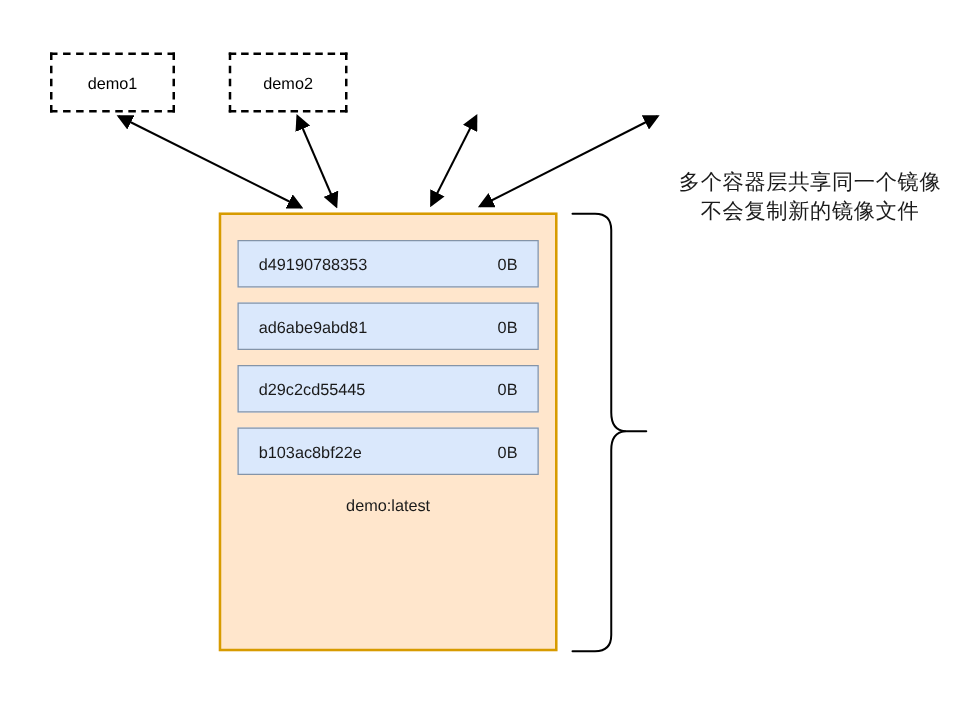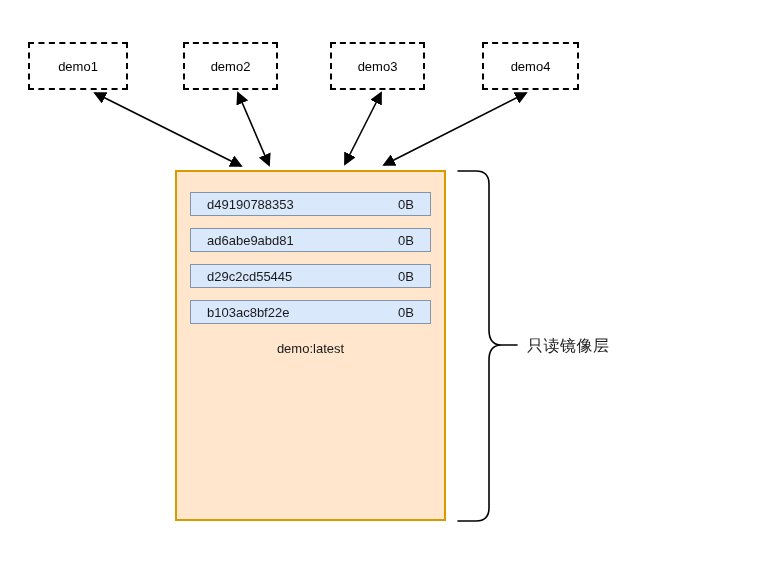--- a/index.html
+++ b/index.html
@@ -6,31 +6,31 @@
   .canvas{
     position:relative;width:778px;height:561px;background:#ffffff;overflow:hidden;
     font-family:"Liberation Sans","DejaVu Sans",sans-serif;color:#1a1a1a;
   }
   .demo-box{
     position:absolute;top:42px;height:48px;box-sizing:border-box;
     border:2px dashed #000000;background:#ffffff;
     display:flex;align-items:center;justify-content:center;
     font-size:13px;color:#000000;
   }
-  .demo1{left:28px;width:100px;}
+  .demo1{left:40px;width:100px;}
   .demo2{left:183px;width:95px;text-align:right;}
   .demo3{left:330px;width:95px;}
   .demo4{left:482px;width:97px;}
   .image-box{
     position:absolute;left:175px;top:170px;width:271px;height:351px;box-sizing:border-box;
     background:#ffe6cc;border:2px solid #d79b00;
     padding:20px 13px 0 13px;
   }
   .layer-row{
-    height:24px;box-sizing:border-box;margin-bottom:12px;
+    height:38px;box-sizing:border-box;margin-bottom:12px;
     background:#dae8fc;border:1px solid #8494a8;
     display:flex;align-items:center;justify-content:space-between;
     padding:0 16px;font-size:13px;color:#1a1a1a;
   }
   .image-tag{
     text-align:center;font-size:13px;color:#1a1a1a;margin-top:15px;line-height:20px;
   }
   .share-note{
     position:absolute;left:532px;top:134px;width:232px;
     text-align:center;font-size:17px;line-height:23px;color:#1a1a1a;
@@ -49,26 +49,20 @@
 <body>
 
 <div class="canvas">
 
   <div class="demo-box demo1">
     <span>demo1</span>
   </div>
   <div class="demo-box demo2">
     <span>demo2</span>
   </div>
-  <div class="demo-box demo3">
-    <span>demo3</span>
-  </div>
-  <div class="demo-box demo4">
-    <span>demo4</span>
-  </div>
 
   <div class="image-box">
     <div class="layer-row">
       <span>d49190788353</span>
       <span>0B</span>
     </div>
     <div class="layer-row">
       <span>ad6abe9abd81</span>
       <span>0B</span>
     </div>
@@ -76,22 +70,25 @@
       <span>d29c2cd55445</span>
       <span>0B</span>
     </div>
     <div class="layer-row">
       <span>b103ac8bf22e</span>
       <span>0B</span>
     </div>
     <div class="image-tag">demo:latest</div>
   </div>
 
+  <div class="share-note">
+    <div>多个容器层共享同一个镜像</div>
+    <div>不会复制新的镜像文件</div>
+  </div>
 
-  <div class="brace-label">只读镜像层</div>
 
   <svg class="connectors" width="778" height="561" viewBox="0 0 778 561" xmlns="http://www.w3.org/2000/svg">
     <defs>
       <marker id="arrowhead" viewBox="0 0 10 10" refX="8.5" refY="5" markerWidth="8" markerHeight="8" orient="auto-start-reverse">
         <path d="M0,0 L10,5 L0,10 z" fill="#000000"></path>
       </marker>
     </defs>
     <line x1="95" y1="93" x2="241" y2="166" stroke="#000000" stroke-width="1.6" marker-start="url(#arrowhead)" marker-end="url(#arrowhead)"></line>
     <line x1="238" y1="93" x2="269" y2="165" stroke="#000000" stroke-width="1.6" marker-start="url(#arrowhead)" marker-end="url(#arrowhead)"></line>
     <line x1="381" y1="93" x2="345" y2="164" stroke="#000000" stroke-width="1.6" marker-start="url(#arrowhead)" marker-end="url(#arrowhead)"></line>

